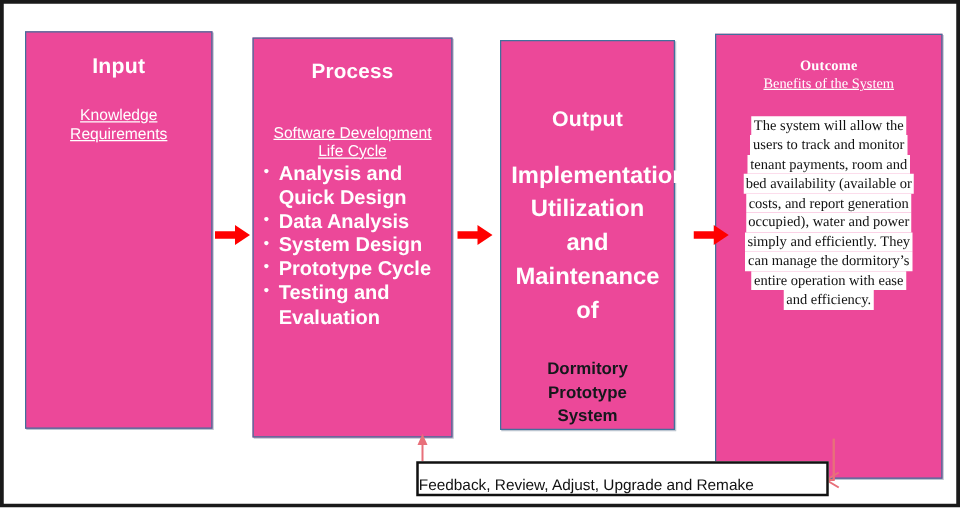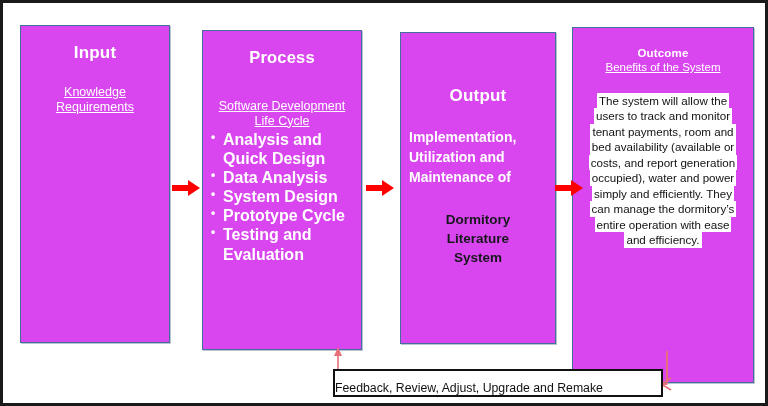--- a/index.html
+++ b/index.html
@@ -16,21 +16,21 @@
     width: 768px;
     height: 406px;
     background: #ffffff;
     border: 3px solid #1a1a1a;
     overflow: hidden;
   }
 
   
   .stage-box {
     position: absolute;
-    background: #d946ef;
+    background: #ec4899;
     border: 1px solid #41709C;
     box-shadow: 1px 1px 0 rgba(60,90,120,0.35);
     color: #ffffff;
     padding: 6px 8px 4px 8px;
   }
 
   .stage-title {
     text-align: center;
     font-weight: bold;
     color: #ffffff;
@@ -93,43 +93,44 @@
   #box-process .bullets { margin-top: 1px; font-size: 16px; font-weight: bold; }
   #box-process .bullets li {
     padding-left: 12px;
     margin-bottom: 0px;
   }
   #box-process .bullets li::before { font-size: 12px; left: 0px; }
 
   
   #box-output {
     left: 397px; top: 29px;
-    width: 156px; height: 312px;
+    width: 140px; height: 312px;
   }
   #box-output .stage-title { font-size: 17px; margin-top: 47px; }
   #box-output .out-main {
+    text-align: center;
     font-weight: bold;
-    font-size: 14px;
+    font-size: 19px;
     line-height: 1.42;
     margin-top: 22px;
     color: #ffffff;
   }
   #box-output .out-system {
     text-align: center;
     font-weight: bold;
     font-size: 13.5px;
     line-height: 1.42;
     margin-top: 22px;
     color: #16181c;
   }
 
   
   #box-outcome {
     left: 569px; top: 24px;
-    width: 182px; height: 356px;
+    width: 182px; height: 356px; font-family: Liberation Serif, serif;
   }
   #box-outcome .stage-title { font-size: 11.5px; margin-top: 13px; }
   #box-outcome .sub-heading { font-size: 11.5px; margin-top: 2px; }
 
   .highlight-block {
     margin-top: 18px;
     text-align: center;
   }
   .highlight-block .hl-line {
     display: block;
@@ -208,21 +209,21 @@
 
   <div class="stage-box" id="box-output">
     <div class="stage-title">Output</div>
     <div class="out-main">
       <span>Implementation,</span><br>
       <span>Utilization and</span><br>
       <span>Maintenance of</span>
     </div>
     <div class="out-system">
       <span>Dormitory</span><br>
-      <span>Literature</span><br>
+      <span>Prototype</span><br>
       <span>System</span>
     </div>
   </div>
 
   <div class="stage-box" id="box-outcome">
     <div class="stage-title">Outcome</div>
     <div class="sub-heading">Benefits of the System</div>
     <div class="highlight-block">
       <span class="hl-line"><span>The system will allow the</span></span>
       <span class="hl-line"><span>users to track and monitor</span></span>

